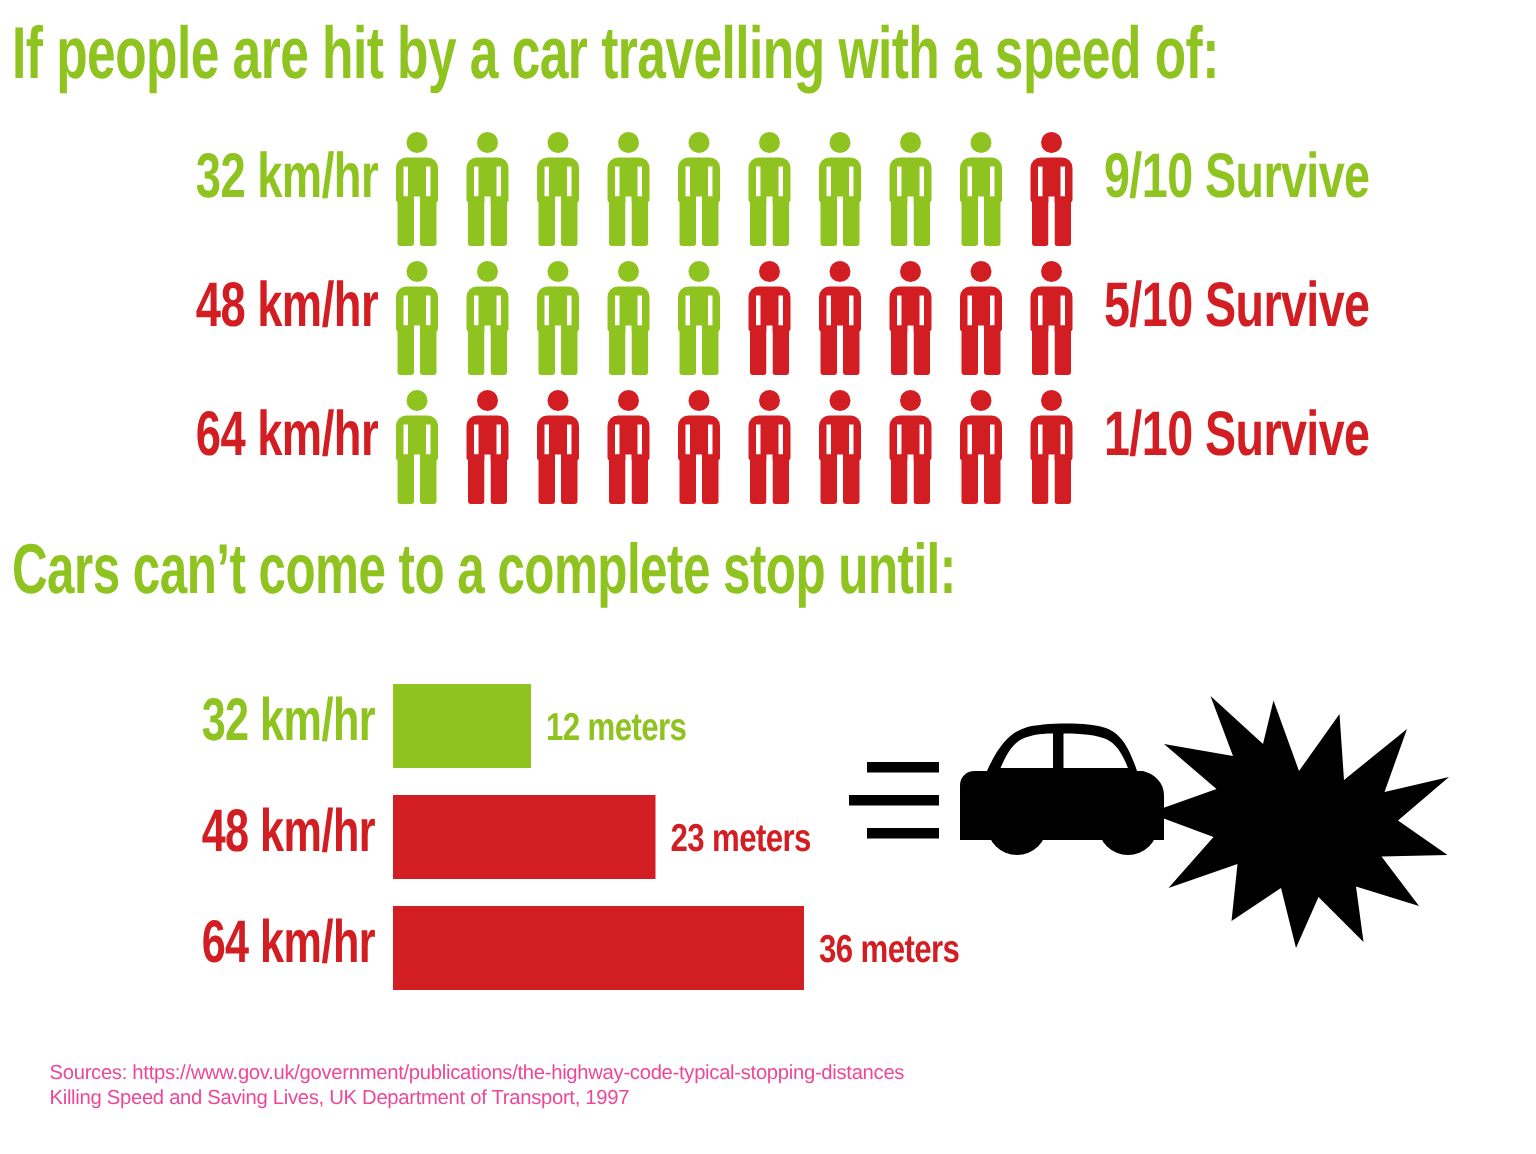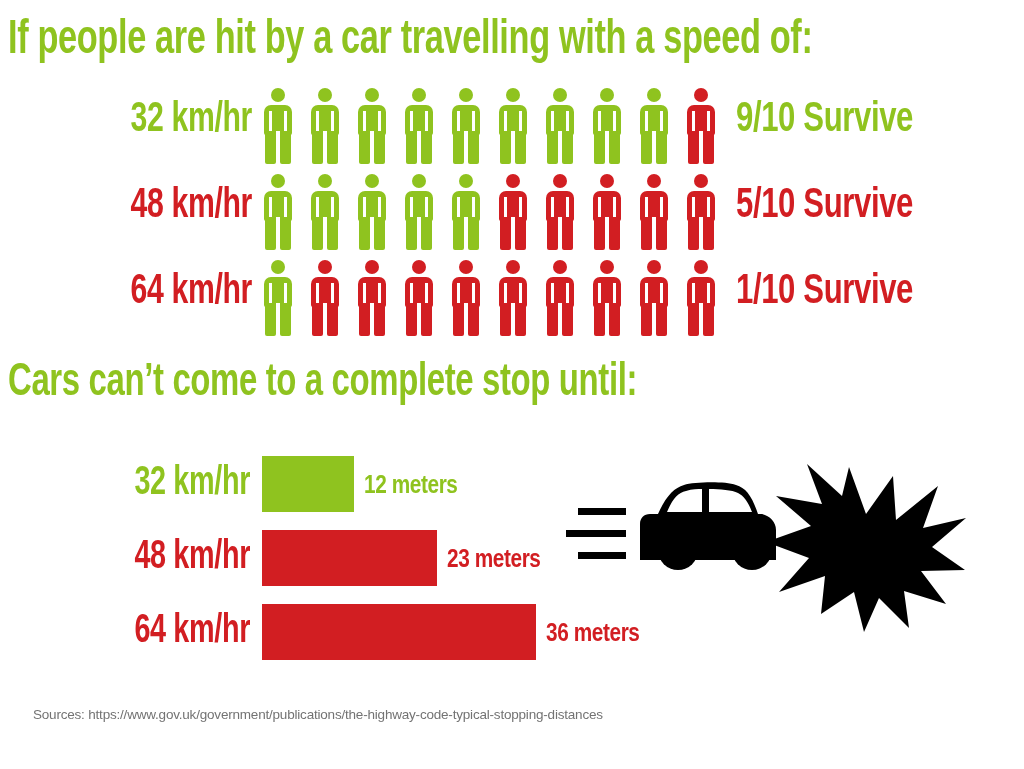--- a/index.html
+++ b/index.html
@@ -212,21 +212,21 @@
     height: 180px;
   }
 
   
   #sources {
     position: absolute;
     left: 33px;
     top: 706px;
     font-size: 13.5px;
     line-height: 17px;
-    color: #737373;
+    color: #ec4899;
     font-family: "Liberation Sans", sans-serif;
     white-space: nowrap;
   }
   #sources div { letter-spacing: -0.2px; }
 </style>
 </head>
 <body>
 
 <div id="heading-1" class="cond">If people are hit by a car travelling with a speed of:</div>
 
@@ -592,13 +592,14 @@
       <polygon points="283,15 300,62 327,24 330,68 372,34 357,76 400,66 366,95
                        399,118 355,119 380,152 338,139 343,176 313,146 298,180
                        288,140 255,162 259,124 213,140 243,106 200,90 245,74
                        210,44 256,52 241,12 276,44"></polygon>
     </g>
   </svg>
 </div>
 
 <div id="sources">
   <div>Sources: https://www.gov.uk/government/publications/the-highway-code-typical-stopping-distances</div>
+  <div>Killing Speed and Saving Lives, UK Department of Transport, 1997</div>
 </div>
 
 </body></html>

